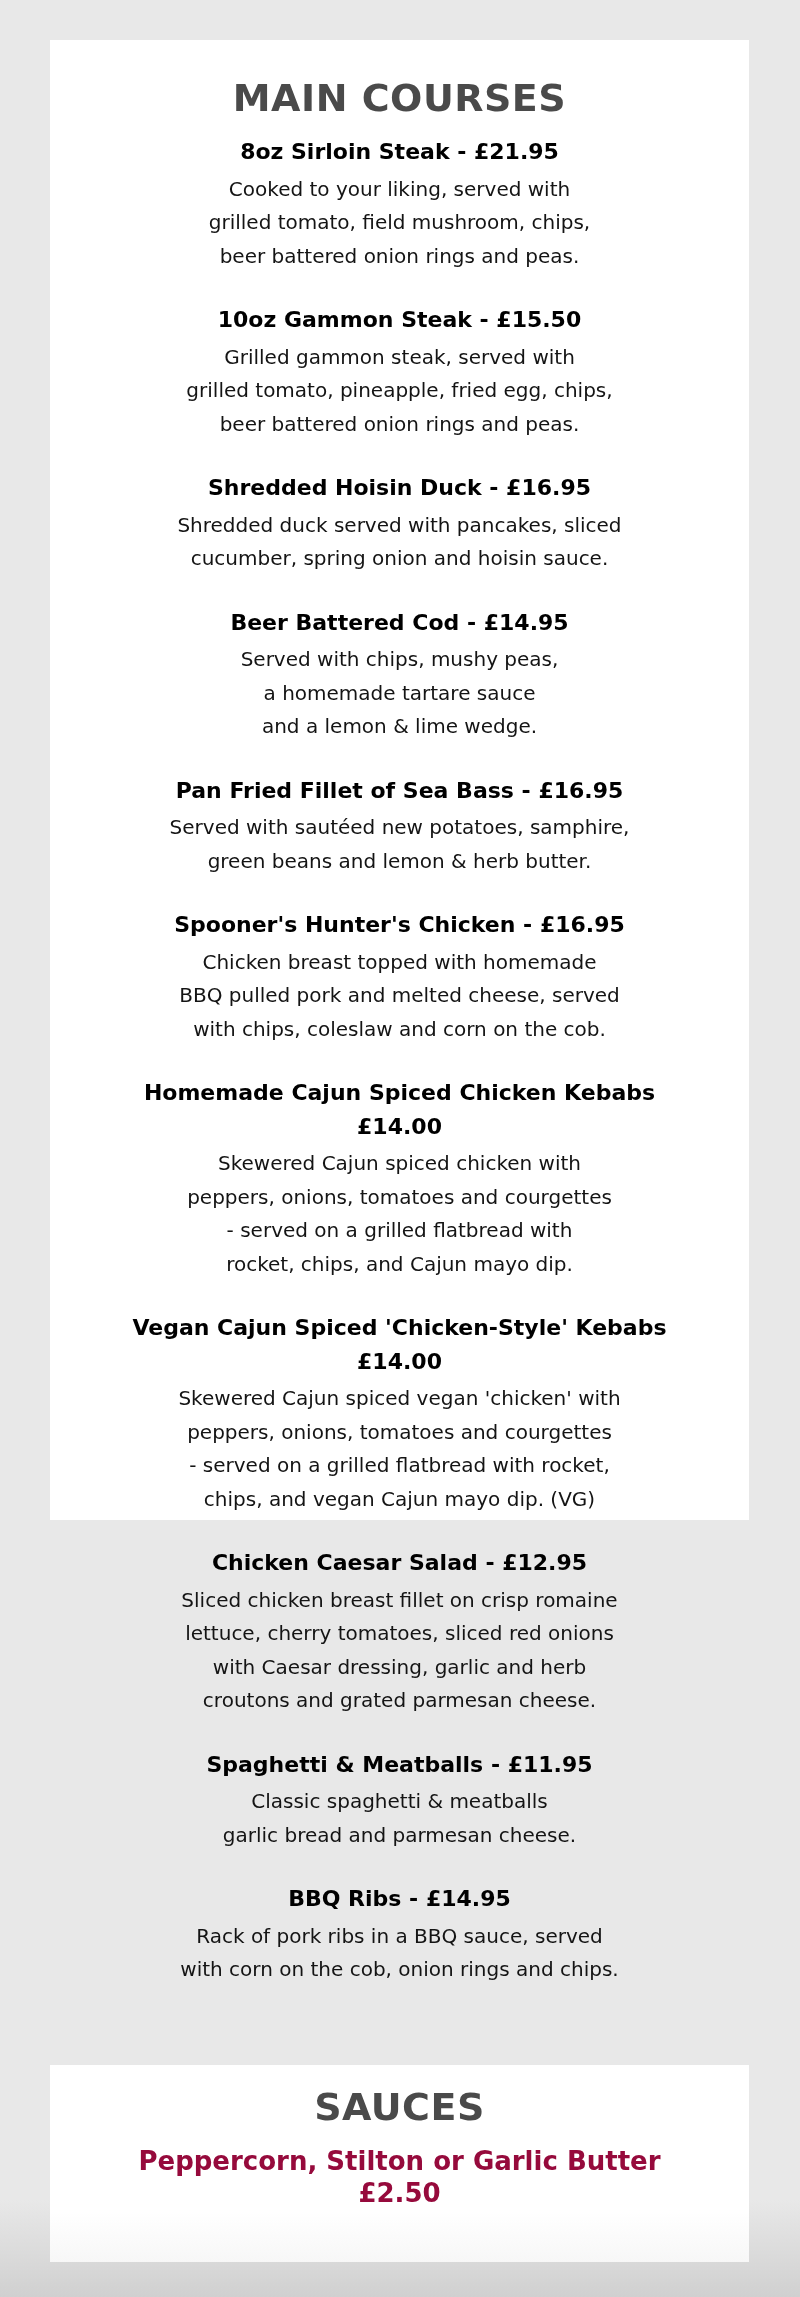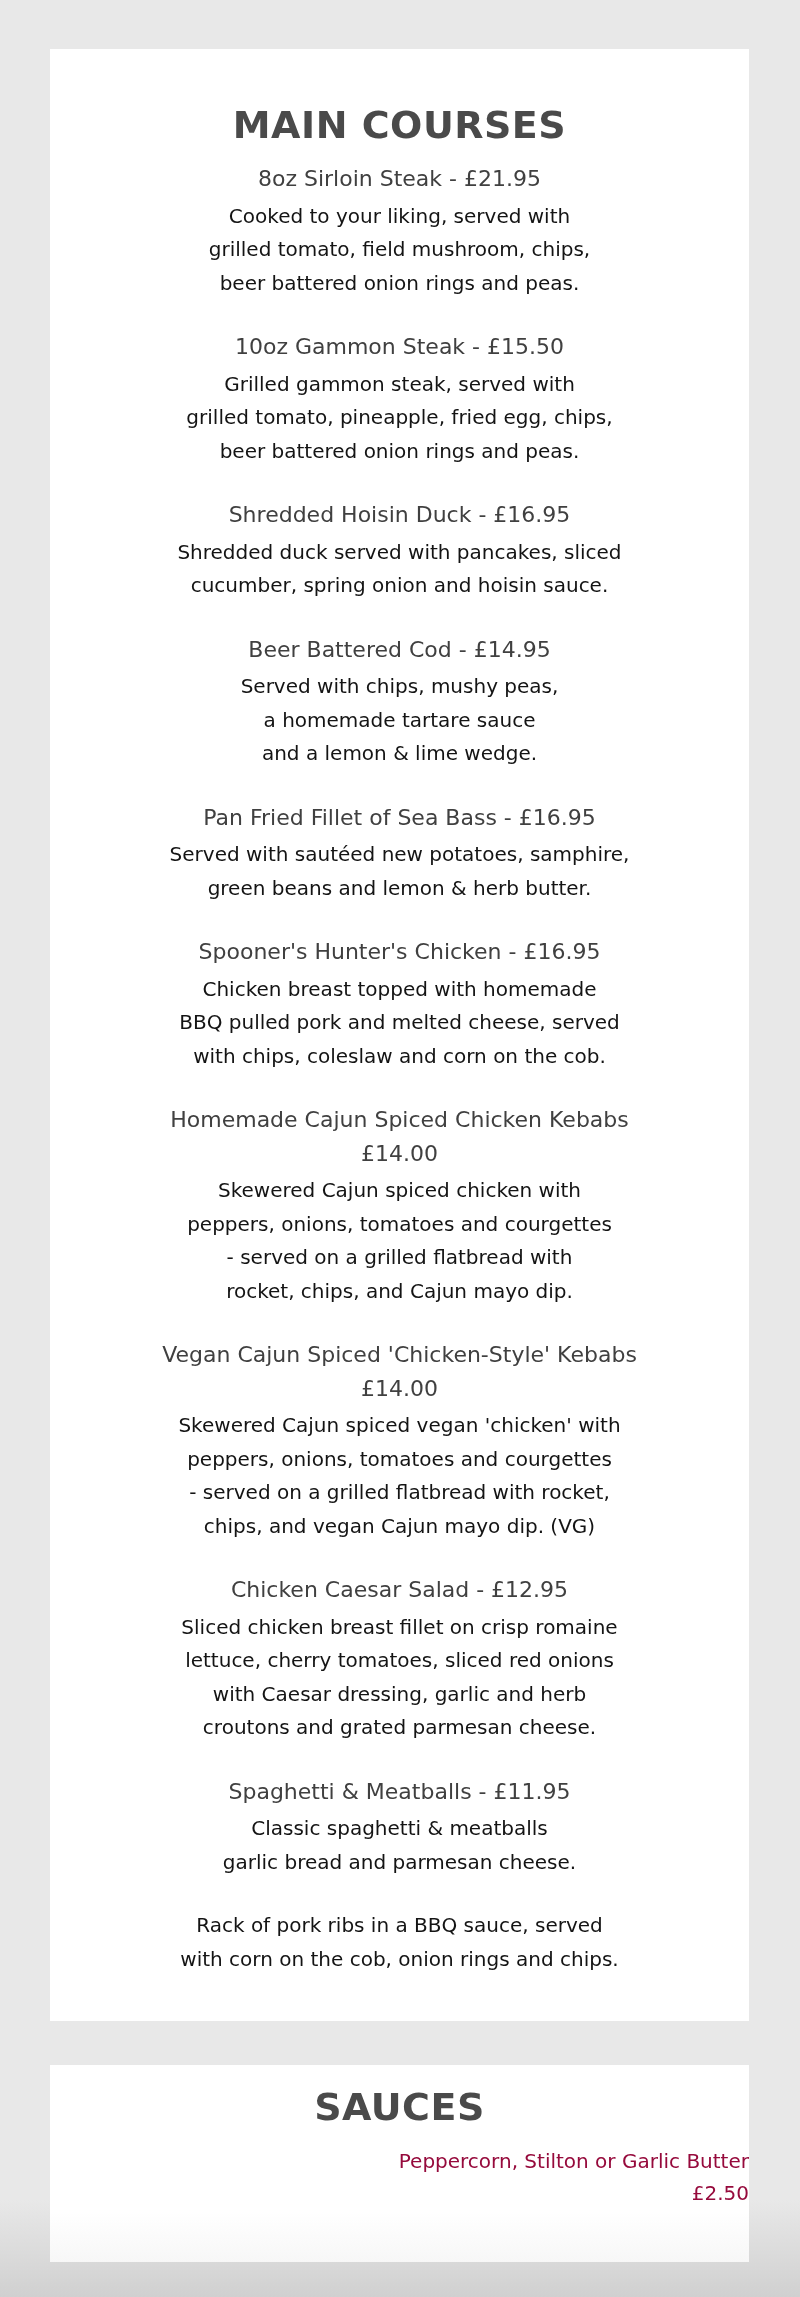--- a/index.html
+++ b/index.html
@@ -23,23 +23,23 @@
     }
     .card {
       position: absolute;
       left: 50px;
       width: 699px;
       background: #ffffff;
       text-align: center;
       box-sizing: border-box;
     }
     #card-main {
-      top: 49px;
-      height: 1972px;
-      padding-top: 52px;
+      top: 40px;
+      height: 1480px;
+      padding-top: 34px;
     }
     #card-sauces {
       top: 2065px;
       height: 197px;
       padding-top: 18px;
       background: linear-gradient(#ffffff 75%, #f7f7f7);
     }
     .section-heading {
       margin: 0;
       font-size: 38px;
@@ -49,38 +49,37 @@
       letter-spacing: 0.5px;
     }
     #card-main .section-heading { margin-bottom: 13px; }
     #card-sauces .section-heading { margin-bottom: 14px; }
     .item {
       margin-bottom: 30px;
     }
     .item-title {
       font-size: 22px;
       line-height: 33.5px;
-      font-weight: normal;
-      color: #404040;
+      font-weight: bold;
+      color: #000000;
       margin: 0;
     }
     .item-title .line { display: block; }
     .item-desc {
       font-size: 20px;
       line-height: 33.5px;
       color: #141414;
       margin: 4px;
     }
     .item-desc .line { display: block; white-space: nowrap; }
     .sauce-title {
-      font-size: 20px;
+      font-size: 26px;
       line-height: 32px;
-      font-weight: normal;
+      font-weight: bold;
       color: #960a3c;
-      text-align: right;
     }
     .sauce-title .line { display: block; }
   </style>
 </head>
 <body>
 
 <div class="bottom-fade"></div>
 
 <section class="card" id="card-main">
   <h2 class="section-heading">MAIN COURSES</h2>
@@ -181,20 +180,23 @@
       <div class="item">
         <div class="item-title">
           <span class="line">Spaghetti &amp; Meatballs - £11.95</span>
         </div>
         <div class="item-desc">
           <span class="line">Classic spaghetti &amp; meatballs</span>
           <span class="line">garlic bread and parmesan cheese.</span>
         </div>
       </div>
       <div class="item">
+        <div class="item-title">
+          <span class="line">BBQ Ribs - £14.95</span>
+        </div>
         <div class="item-desc">
           <span class="line">Rack of pork ribs in a BBQ sauce, served</span>
           <span class="line">with corn on the cob, onion rings and chips.</span>
         </div>
       </div>
     </div>
 </section>
 
 <section class="card" id="card-sauces">
   <h2 class="section-heading">SAUCES</h2>

